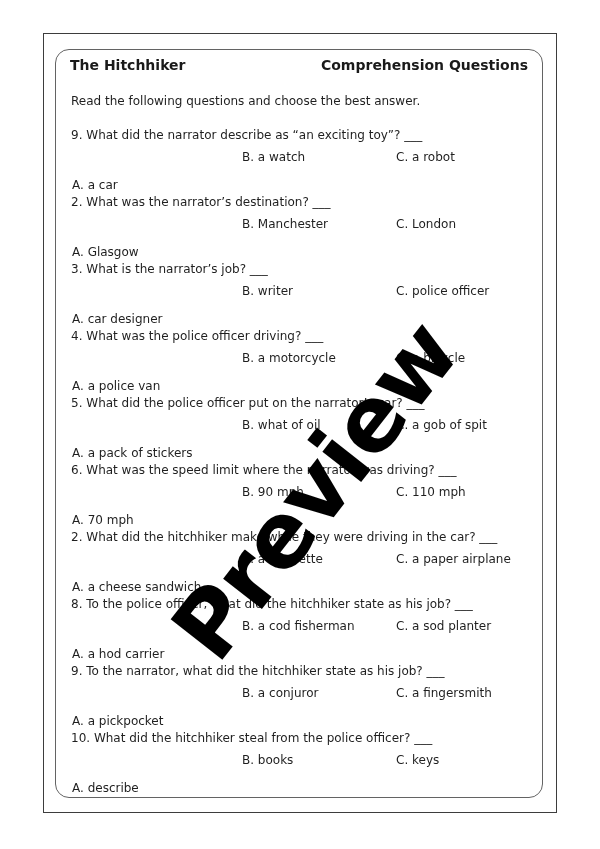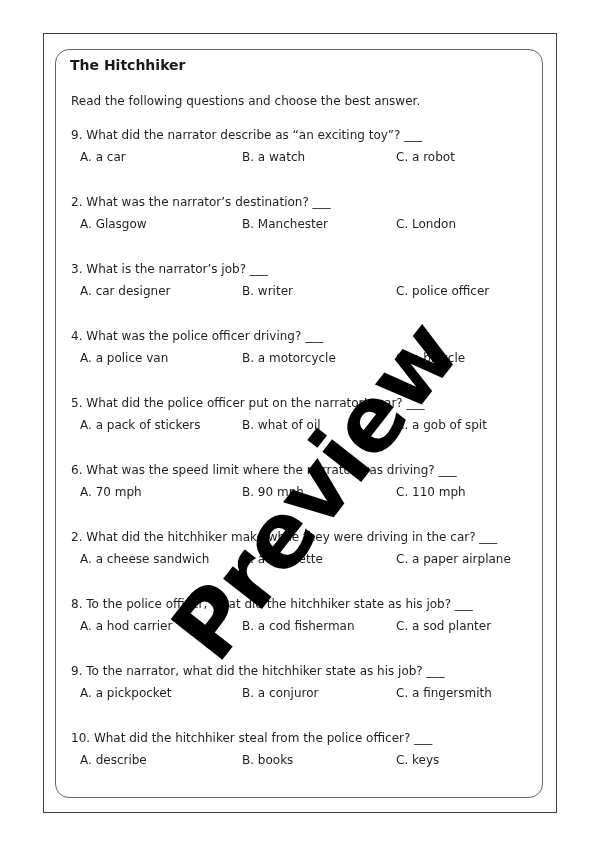--- a/index.html
+++ b/index.html
@@ -68,21 +68,21 @@
     top: 22px; left: 0;
     width: 100%; height: 15px;
   }
   .opt {
     position: absolute;
     top: 0;
     font-size: 12px;
     line-height: 15px;
     white-space: nowrap;
   }
-  .opt-0 { left: 24px; }
+  .opt-0 { left: 16px; margin-top: 28px; }
   .opt-1 { left: 186px; }
   .opt-2 { left: 340px; }
   .watermark {
     position: absolute;
     left: 315px; top: 490px;
     transform: translate(-50%, -50%) rotate(-52deg);
     font-size: 90px;
     font-weight: bold;
     color: #000000;
     white-space: nowrap;
@@ -92,20 +92,21 @@
   }
 </style>
 </head>
 <body>
 
 <div class="canvas">
   <div class="page">
     <div class="panel">
       <div class="panel-header">
         <span>The Hitchhiker</span>
+        <span>Comprehension Questions</span>
       </div>
       <div class="instruction">Read the following questions and choose the best answer.</div>
       <div class="questions" id="questions">
           <div class="question" style="top: 78px;">
             <div class="q-line">9. What did the narrator describe as “an exciting toy”? ___</div>
             <div class="opt-row">
               <span class="opt opt-0">A. a car</span>
               <span class="opt opt-1">B. a watch</span>
               <span class="opt opt-2">C. a robot</span>
             </div>

